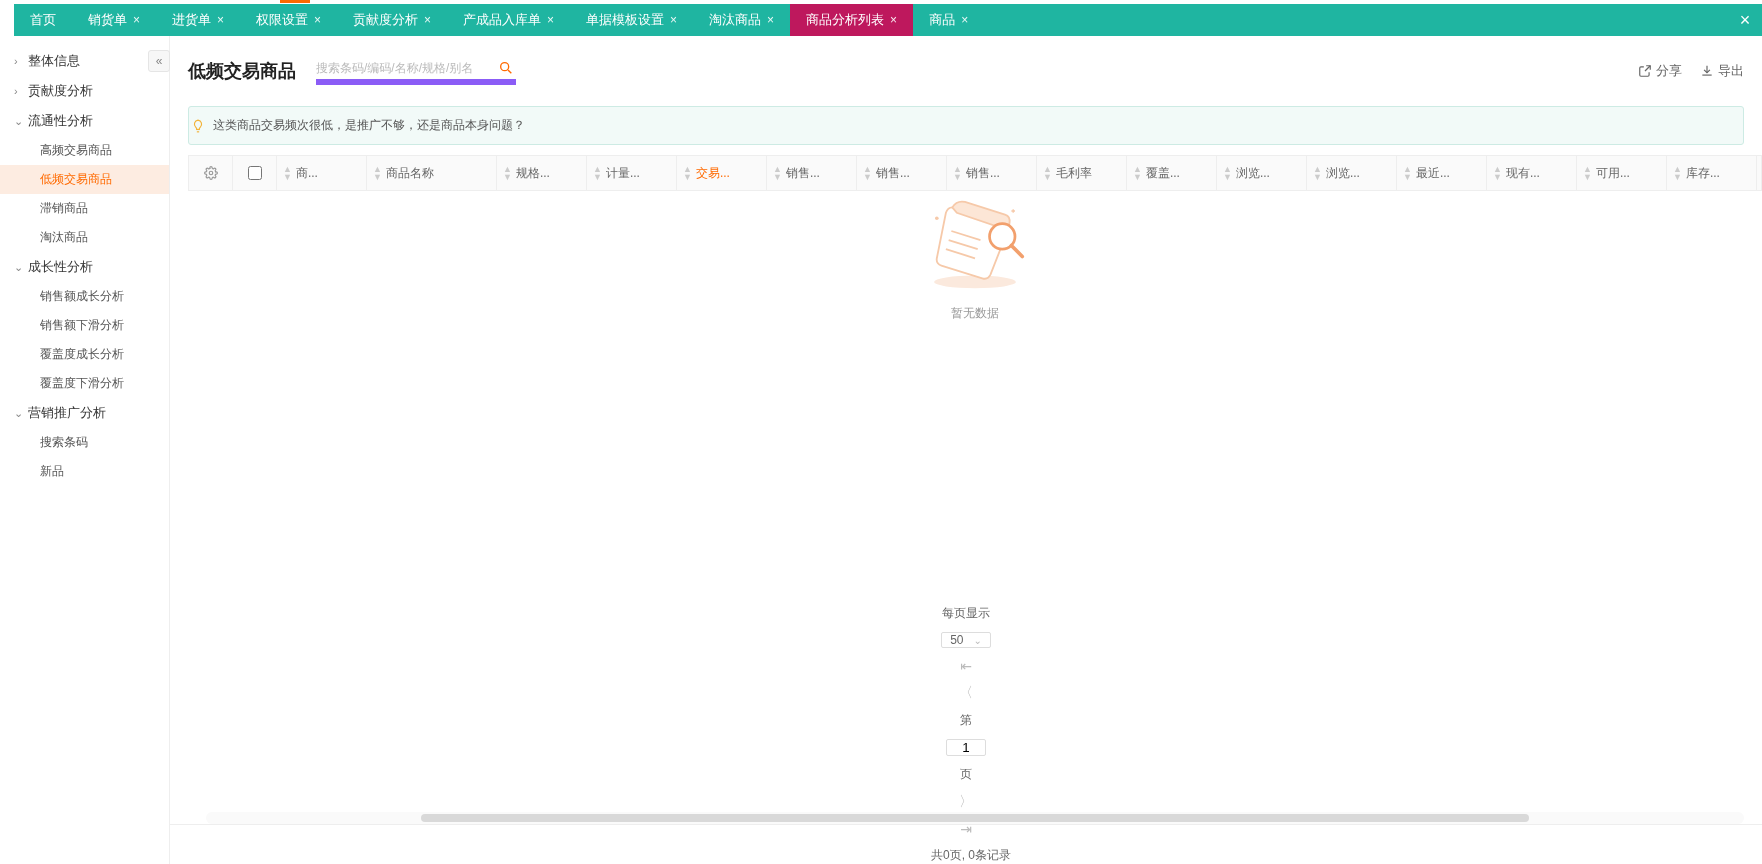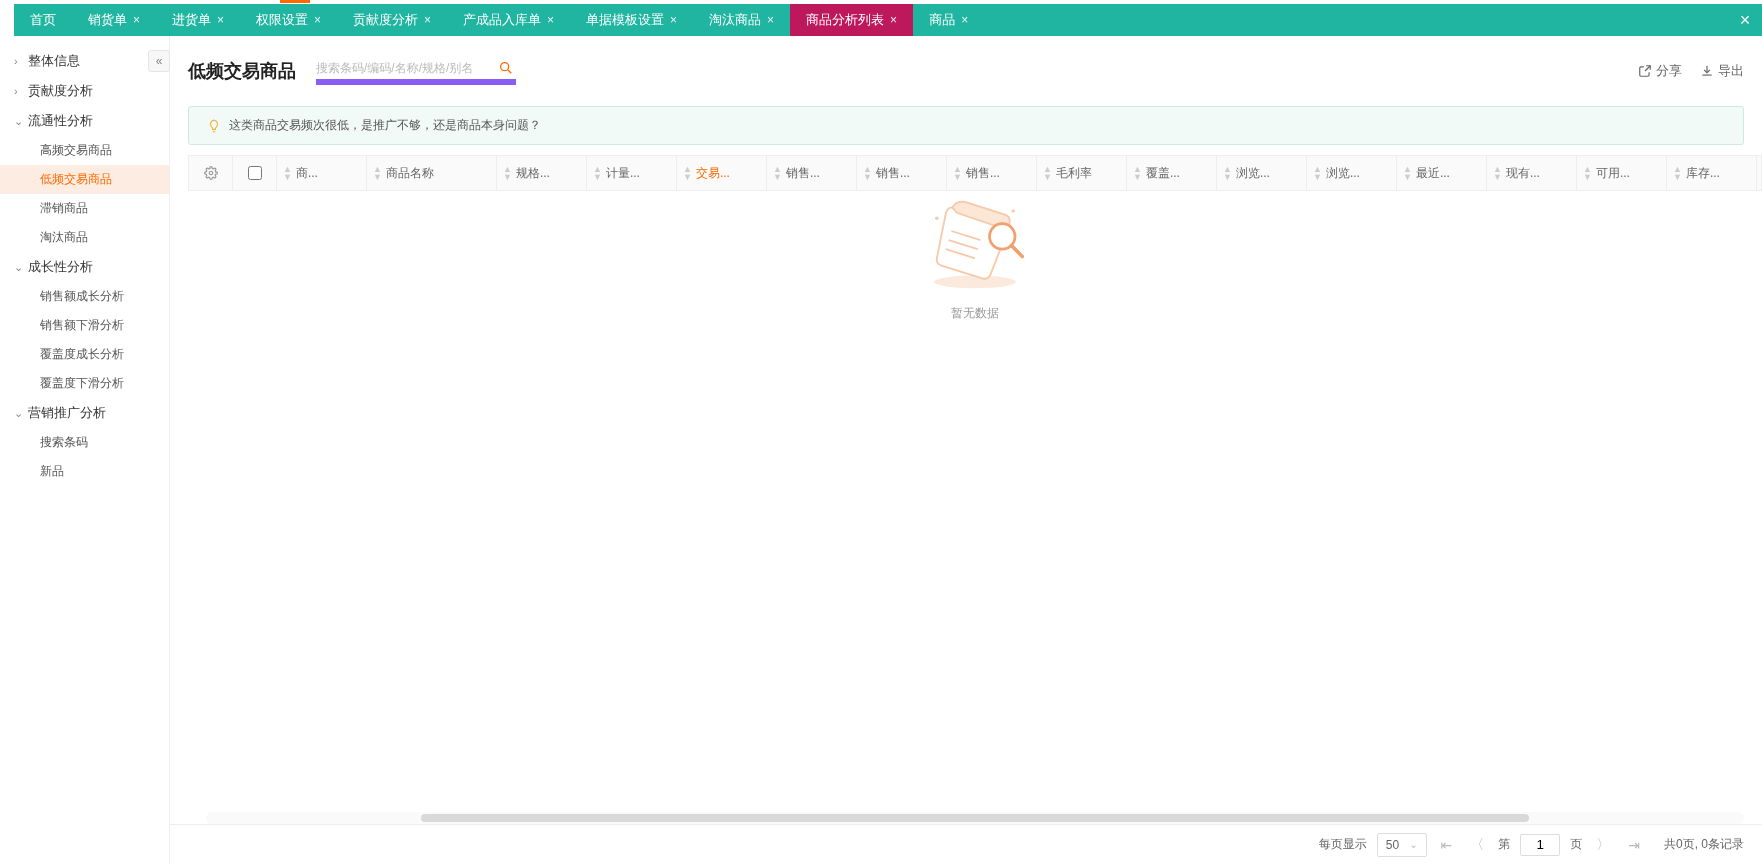--- a/index.html
+++ b/index.html
@@ -33,41 +33,41 @@
   .header-row { display:flex; align-items:center; height:56px; padding:14px 18px 0 18px;}
   .page-title { font-size:18px; font-weight:600; color:#222; margin-right:20px;}
   .search-wrap { position:relative; border-bottom:6px solid #8b5cf6; width:200px; height:28px; display:flex; align-items:center;}
   .search-wrap input { border:none; outline:none; font-size:12px; width:170px; color:#333; background:transparent;}
   .search-wrap input::placeholder{ color:#bbb;}
   .search-wrap .sicon{ position:absolute; right:2px; color:#ff6a00; font-size:14px;}
   .header-actions { margin-left:auto; display:flex; gap:18px; color:#666; font-size:13px;}
   .header-actions .act{ cursor:pointer; display:flex; align-items:center; gap:4px;}
   .header-actions .act svg{width:14px;height:14px;}
 
-  .tipbar { margin:14px 18px 10px 18px; padding:10px 18px; border:1px solid #cdebe4; background:#f2faf8; border-radius:3px; color:#555; font-size:12px; display:flex; align-items:center; gap:8px;}
+  .tipbar { margin:14px 18px 10px 18px; padding:10px 2px; border:1px solid #cdebe4; background:#f2faf8; border-radius:3px; color:#555; font-size:12px; display:flex; align-items:center; gap:8px;}
   .tipbar .bulb{ color:#f2b33a; font-size:14px;}
 
   .table-wrap { margin:0 0 0 18px; position:relative; flex:1; min-height:0; display:flex; flex-direction:column;}
   .thead { display:flex; background:#fafafa; border:1px solid #eee; height:36px; align-items:stretch;}
   .th { display:flex; align-items:center; padding:0 8px; font-size:12px; color:#666; border-right:1px solid #eee; white-space:nowrap; overflow:hidden;}
   .th.first{ width:44px; justify-content:center;}
   .th.chk{ width:44px; justify-content:center;}
   .th .sort{ font-size:9px; color:#ccc; margin-right:4px; line-height:8px;}
   .th.sortcol{ padding-left:6px;}
   .th.highlight{ color:#ff6a00;}
   .th input[type=checkbox]{ width:14px;height:14px;}
   .gear{ color:#999; font-size:14px;}
 
   .tbody { flex:1; display:flex; align-items:center; flex-direction:column; color:#999;}
   .empty-img { width:110px; height:100px; position:relative; margin-bottom:14px;}
   
   .hscroll { height:12px; margin:4px 18px 0 18px; background:#fafafa; border-radius:6px; position:relative;}
   .hscroll .thumb{ position:absolute; left:14%; width:72%; top:2px; height:8px; background:#d9d9d9; border-radius:4px;}
 
-  .footer { height:40px; border-top:1px solid #eee; display:flex; align-items:center; justify-content:flex-end; padding:0 18px; gap:10px; color:#666; font-size:12px;}
+  .footer { height:40px; border-top:1px solid #eee; display:flex; align-items:center; justify-content:flex-end; padding:0 18px; gap:10px; color:#666; font-size:12px;flex-direction:column;}
   .footer .sel{ border:1px solid #ddd; height:24px; display:flex; align-items:center; padding:0 8px; gap:10px; border-radius:2px; cursor:pointer;}
   .footer .pgbtn{ color:#bbb; padding:0 4px; cursor:pointer; font-size:14px;}
   .footer input.pagein{ width:40px; height:22px; border:1px solid #ddd; text-align:center; border-radius:2px;}
   
   svg { display:block;}
 </style>
 </head>
 <body>
 
 <div class="app">

